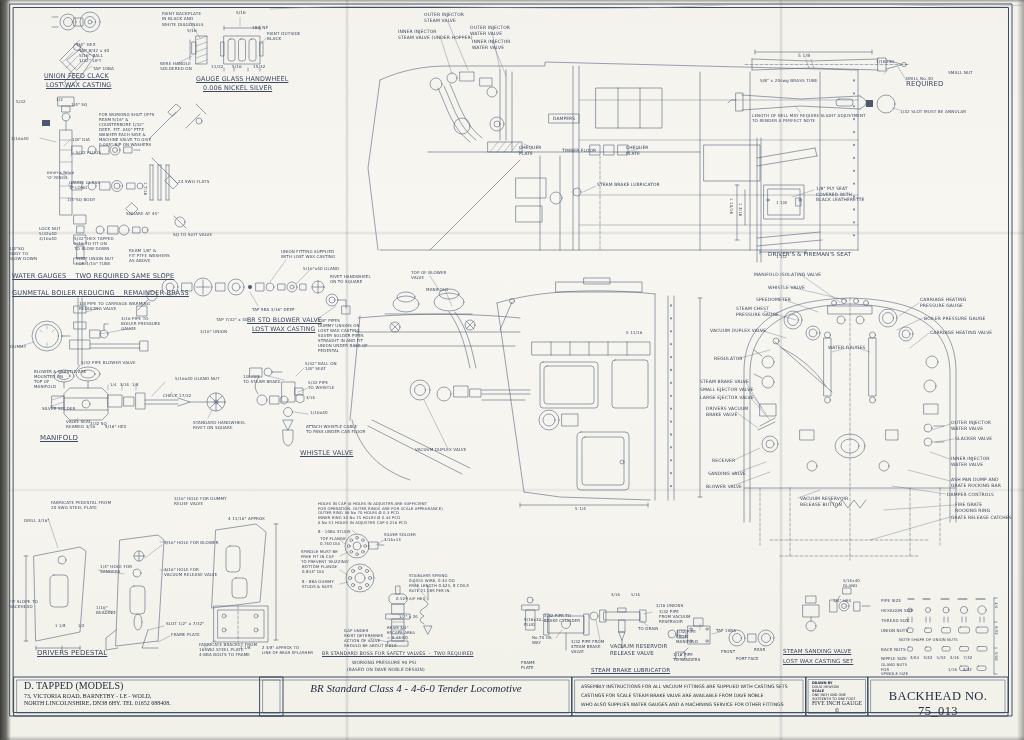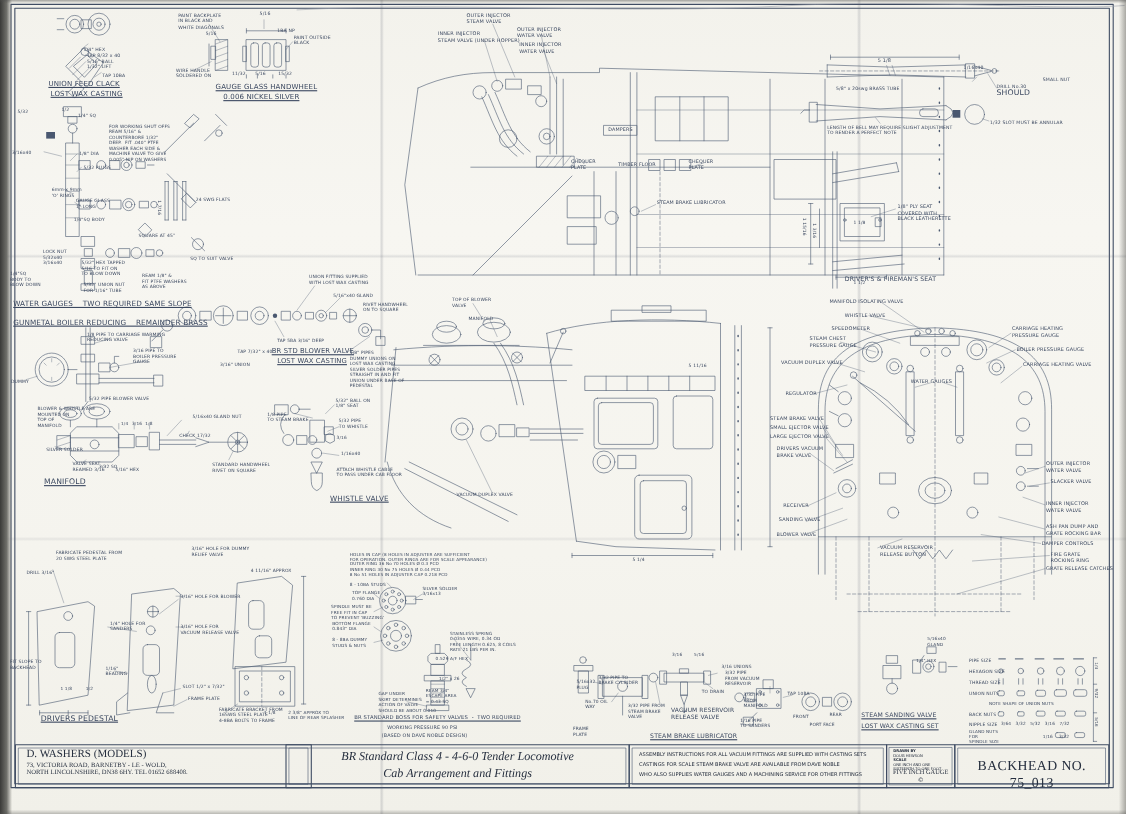--- a/index.html
+++ b/index.html
@@ -499,21 +499,21 @@
       <rect class="frame" x="868" y="677" width="140" height="39"></rect>
         <rect x="871" y="680" width="134" height="33"></rect>
     </g>
   </svg>
 
   <div id="ann-layer">
       <div class="ann u" style="left: 44px; top: 72px; font-size: 6.4px;">UNION FEED CLACK</div>
       <div class="ann u" style="left: 46px; top: 81px; font-size: 6.4px;">LOST WAX CASTING</div>
       <div class="ann u" style="left: 196px; top: 75px; font-size: 6.4px;">GAUGE GLASS HANDWHEEL</div>
       <div class="ann u" style="left: 203px; top: 84px; font-size: 6.4px;">0.006 NICKEL SILVER</div>
-      <div class="ann" style="left: 906px; top: 80px; font-size: 7px;">SHOULD</div>
+      <div class="ann" style="left: 906px; top: 80px; font-size: 7px;">REQUIRED</div>
       <div class="ann u" style="left: 12px; top: 272px; font-size: 6.6px;">WATER GAUGES    TWO REQUIRED SAME SLOPE</div>
       <div class="ann u" style="left: 12px; top: 289px; font-size: 6.6px;">GUNMETAL BOILER REDUCING    REMAINDER BRASS</div>
       <div class="ann u" style="left: 247px; top: 316px; font-size: 6.2px;">BR STD BLOWER VALVE</div>
       <div class="ann u" style="left: 252px; top: 325px; font-size: 6.2px;">LOST WAX CASTING</div>
       <div class="ann u" style="left: 40px; top: 434px; font-size: 7px;">MANIFOLD</div>
       <div class="ann u" style="left: 300px; top: 449px; font-size: 6.6px;">WHISTLE VALVE</div>
       <div class="ann u" style="left: 37px; top: 649px; font-size: 7px;">DRIVERS PEDESTAL</div>
       <div class="ann" style="left: 768px; top: 251px; font-size: 5.6px;">DRIVER'S &amp; FIREMAN'S SEAT</div>
       <div class="ann u" style="left: 591px; top: 667px; font-size: 5.6px;">STEAM BRAKE LUBRICATOR</div>
       <div class="ann" style="left: 610px; top: 643px; font-size: 5.4px;">VACUUM RESERVOIR
@@ -789,26 +789,25 @@
       <div class="ann" style="left: 910px; top: 656px; font-size: 3.9px;">3/64   3/32   5/32   3/16   7/32</div>
       <div class="ann" style="left: 881px; top: 663px; font-size: 3.8px;">GLAND NUTS
 FOR
 SPINDLE SIZE</div>
       <div class="ann" style="left: 948px; top: 668px; font-size: 3.9px;">1/16    3/32</div>
       <div class="ann" style="left: 998px; top: 602px; font-size: 3.7px; transform: rotate(90deg);">1/4</div>
       <div class="ann" style="left: 998px; top: 626px; font-size: 3.7px; transform: rotate(90deg);">9/32</div>
       <div class="ann" style="left: 998px; top: 652px; font-size: 3.7px; transform: rotate(90deg);">5/16</div>
     </div>
 
-  <div class="tb serif" style="left:24px;top:680px;font-size:10px">D. WASHERS (MODELS)</div>
+  <div class="tb serif" style="left:24px;top:680px;font-size:10px">D. TAPPED (MODELS)</div>
   <div class="tb serif" style="left:24px;top:693px;font-size:6px">73, VICTORIA ROAD, BARNETBY - LE - WOLD,</div>
   <div class="tb serif" style="left:24px;top:700px;font-size:6px">NORTH LINCOLNSHIRE, DN38 6HY.   TEL 01652 688408.</div>
 
   <div class="tb serif ital ctr" style="left:263px;top:682px;width:306px;font-size:11px">BR Standard Class 4 - 4-6-0 Tender Locomotive</div>
-  <div class="tb serif ital ctr" style="left:263px;top:697px;width:306px;font-size:11px">Cab Arrangement and Fittings</div>
 
   <div class="tb" style="left:581px;top:684px;font-size:4.6px">ASSEMBLY INSTRUCTIONS FOR ALL VACUUM FITTINGS ARE SUPPLIED WITH CASTING SETS</div>
   <div class="tb" style="left:581px;top:693px;font-size:4.6px">CASTINGS FOR SCALE STEAM BRAKE VALVE ARE AVAILABLE FROM DAVE NOBLE</div>
   <div class="tb" style="left:581px;top:702px;font-size:4.6px">WHO ALSO SUPPLIES WATER GAUGES AND A MACHINING SERVICE FOR OTHER FITTINGS</div>
 
   <div class="tb" style="left:812px;top:681px;font-size:3.4px;font-weight:bold">DRAWN BY</div>
   <div class="tb" style="left:812px;top:685px;font-size:3.4px">DOUG HEWSON</div>
   <div class="tb" style="left:812px;top:689px;font-size:3.4px;font-weight:bold">SCALE</div>
   <div class="tb" style="left:812px;top:693px;font-size:3.4px">ONE INCH AND ONE</div>
   <div class="tb" style="left:812px;top:696.5px;font-size:3.4px">SIXTEENTH TO ONE FOOT</div>

